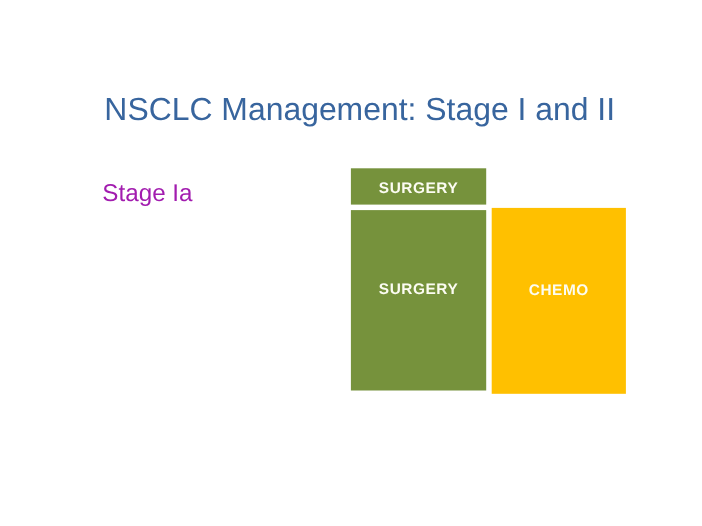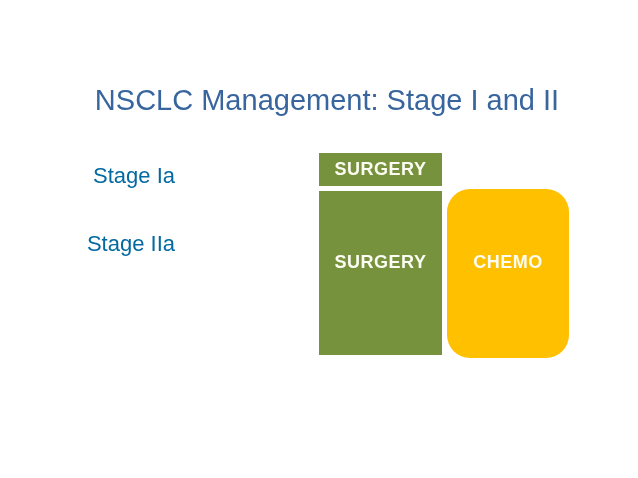--- a/index.html
+++ b/index.html
@@ -41,21 +41,21 @@
     white-space: pre;
   }
   .box {
     position: absolute;
     display: flex;
     align-items: center;
     justify-content: center;
     box-sizing: border-box;
   }
   .box-label {
-    font-size: 18px;
+    font-size: 14px;
     font-weight: 700;
     letter-spacing: 0.5px;
     white-space: nowrap;
   }
   .box-surgery-top {
     left: 319px;
     top: 153px;
     width: 123px;
     height: 33px;
   }
@@ -65,34 +65,32 @@
     width: 123px;
     height: 164px;
     padding-bottom: 22px;
   }
   .box-chemo {
     left: 447px;
     top: 189px;
     width: 122px;
     height: 169px;
     padding-bottom: 22px;
-    border-radius: 23px;
   }
 </style>
 </head>
 <body>
 
 <div class="slide">
 
   <h1 class="slide-title" style="color: rgb(56, 101, 158);">NSCLC Management: Stage I and II</h1>
 
-  <div class="stage-labels" style="color: #0369a1;">
+  <div class="stage-labels" style="color: #a21caf;">
     <div class="stage-line">Stage Ia</div>
     <div class="stage-line"></div>
-    <div class="stage-line">Stage IIa</div>
   </div>
 
   <div class="box box-surgery-top" style="background: rgb(118, 146, 60);">
     <span class="box-label" style="color: rgb(252, 252, 242);">SURGERY</span>
   </div>
 
   <div class="box box-surgery-main" style="background: rgb(118, 146, 60);">
     <span class="box-label" style="color: rgb(252, 252, 242);">SURGERY</span>
   </div>
 

